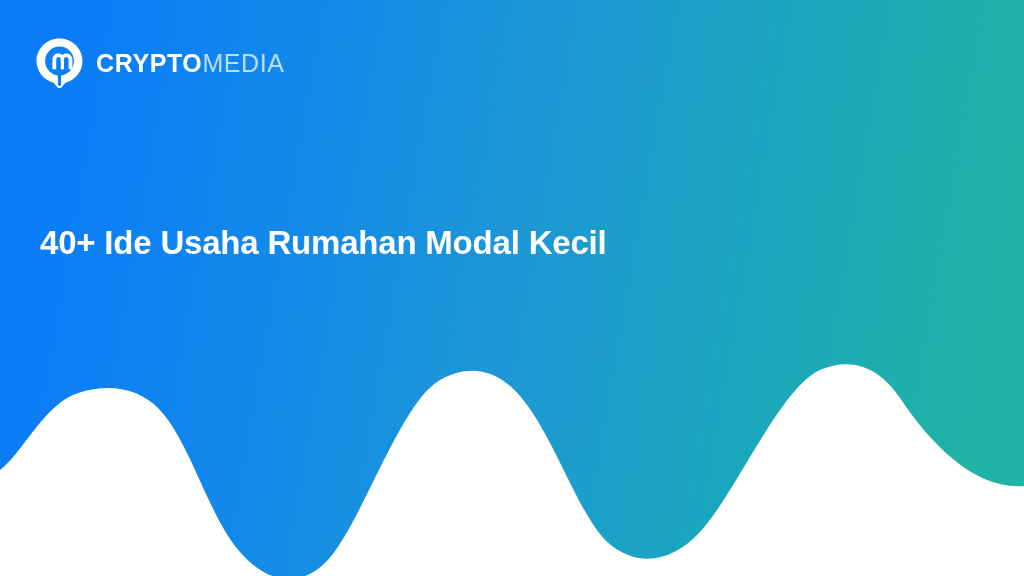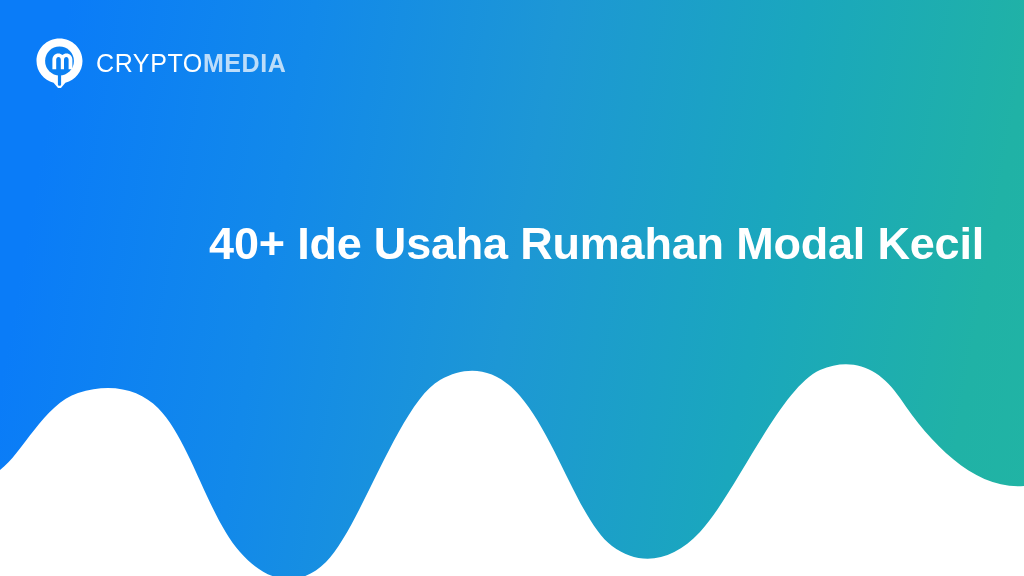--- a/index.html
+++ b/index.html
@@ -52,37 +52,37 @@
   .logo-text {
     font-size: 25px;
     letter-spacing: 0.6px;
     line-height: 1;
     white-space: nowrap;
     display: flex;
     align-items: baseline;
   }
   .logo-text .part-a {
     color: #ffffff;
-    font-weight: normal;
+    font-weight: bold;
   }
   .logo-text .part-b {
     color: #ffffff;
     opacity: 0.72;
-    font-weight: bold;
+    font-weight: normal;
   }
 
   
   .headline {
     position: absolute;
     left: 0;
     right: 0;
-    top: 186px;
-    text-align: right;
+    top: 200px;
+    text-align: left;
     color: #ffffff;
-    font-size: 45px;
+    font-size: 33px;
     font-weight: bold;
     line-height: 1.25;
     letter-spacing: -0.2px;
     padding: 0 40px;
     box-sizing: border-box;
   }
   .headline .line {
     display: block;
     white-space: nowrap;
   }

